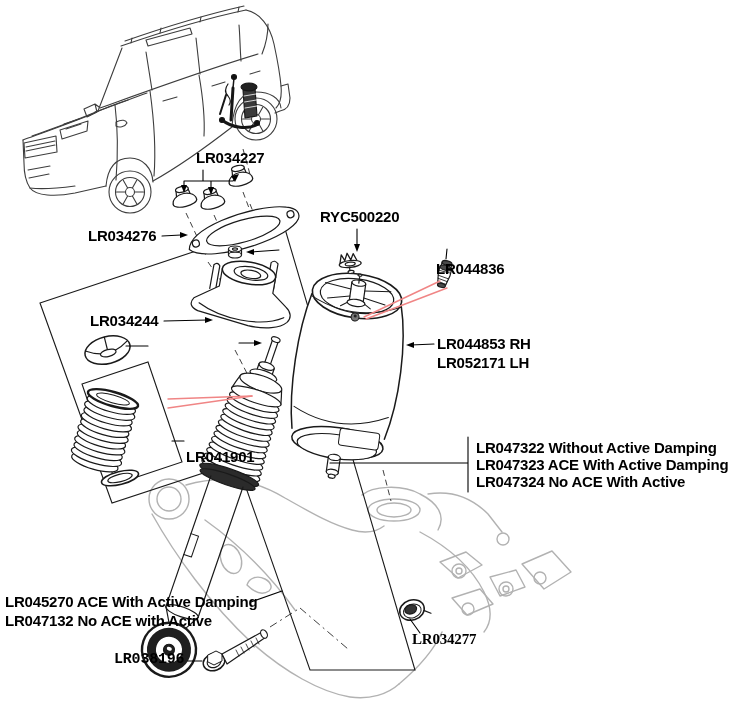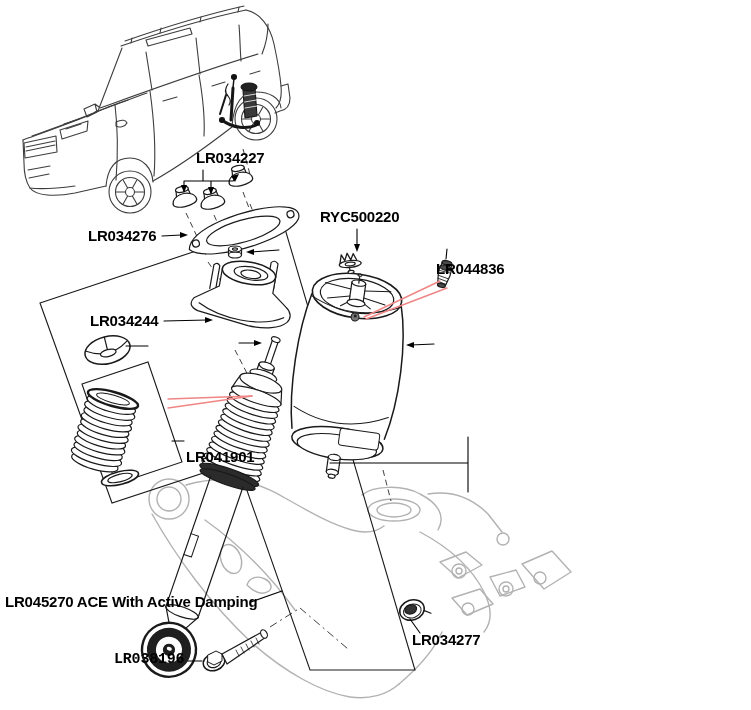--- a/index.html
+++ b/index.html
@@ -360,24 +360,34 @@
     <path d="M420,633 L410,619"></path>
   </g>
 </svg>
 
 <div class="lbl" style="left:196px; top:149px;">LR034227</div>
 <div class="lbl" style="left:88px; top:227px;">LR034276</div>
 <div class="lbl" style="left:320px; top:208px;">RYC500220</div>
 <div class="lbl" style="left:436px; top:228px;margin-top:32px;">LR044836</div>
 <div class="lbl" style="left:90px; top:312px;">LR034244</div>
 
+<div class="lbl lh19" style="left:437px; top:334px;">
+  <div>LR044853 RH</div>
+  <div>LR052171 LH</div>
+</div>
 
 <div class="lbl" style="left:186px; top:429px;margin-top:19px;">LR041901</div>
 
+<div class="lbl lh17" style="left:476px; top:439px;">
+  <div>LR047322 Without Active Damping</div>
+  <div>LR047323 ACE With Active Damping</div>
+  <div>LR047324 No ACE With Active</div>
+</div>
 
 <div class="lbl lh19" style="left:5px; top:592px;">
   <div>LR045270 ACE With Active Damping</div>
+  <div>LR047132 No ACE with Active</div>
 </div>
 
 <div class="lbl" style="left:114px; top:651px;font-family:Liberation Mono, monospace;">LR038196</div>
-<div class="lbl" style="left:412px; top:631px;">LR034277</div>
+<div class="lbl" style="left:412px; top:631px;font-family:Liberation Serif, serif;">LR034277</div>
 
 </div>
 
 </body></html>

